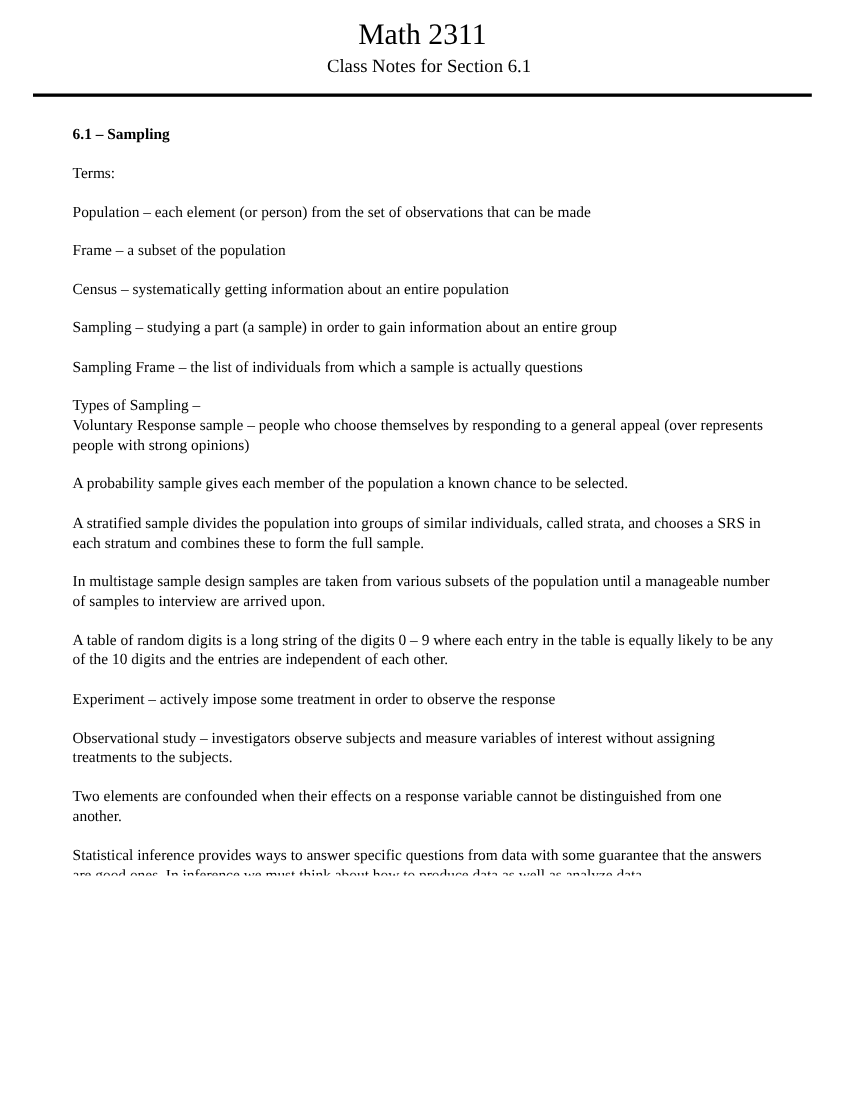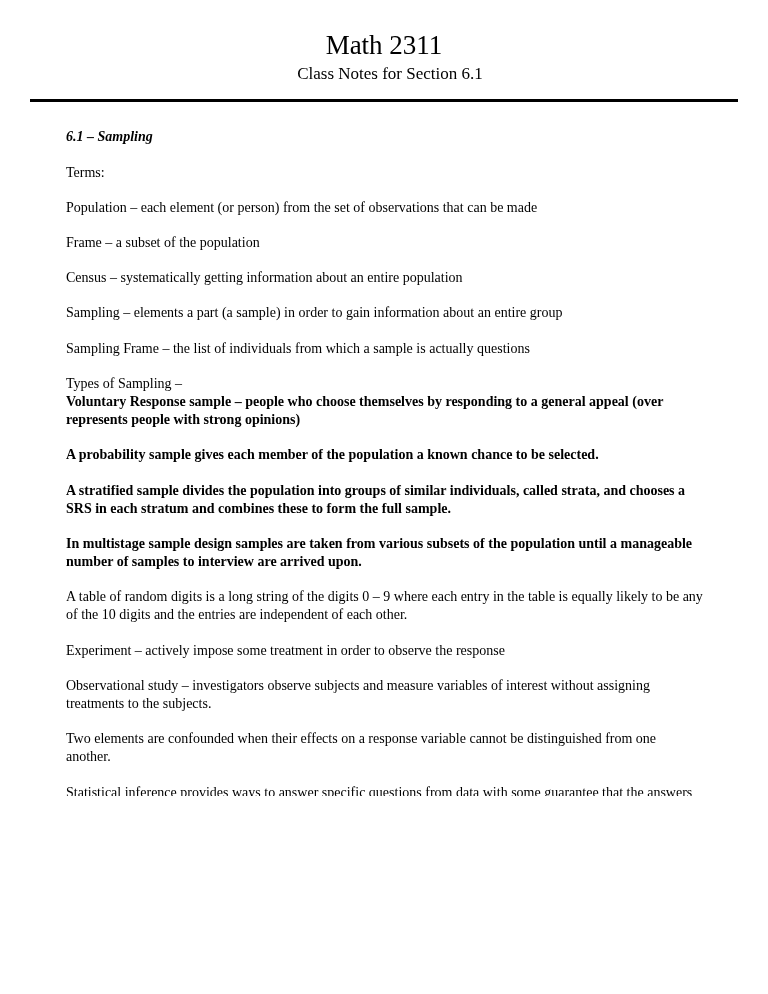--- a/index.html
+++ b/index.html
@@ -11,21 +11,21 @@
       width: 768px;
       height: 994px;
       font-family: "Liberation Serif", serif;
       color: #000000;
       -webkit-font-smoothing: antialiased;
     }
     .page {
       box-sizing: border-box;
       width: 768px;
       height: 796px;
-      padding-top: 30px;
+      padding-top: 16px;
       overflow: hidden;
     }
     .doc-header {
       text-align: center;
     }
     .doc-title {
       margin: 0;
       font-size: 27px;
       font-weight: 400;
       line-height: 1.15;
@@ -44,28 +44,26 @@
     .body-content {
       margin: 26px 64px 0 66px;
       font-size: 14px;
       line-height: 1.3;
     }
     .body-content p {
       margin: 0 0 17px 0;
     }
     .section-heading {
       font-weight: bold;
-      font-style: italic;
     }
     .types-heading {
       margin-bottom: 0 !important;
     }
     .indented {
       margin-left: 44px;
-      font-weight: bold;
     }
     .gap-before {
       margin-top: 29px;
     }
   </style>
 </head>
 <body>
 
 <div class="page">
 
@@ -78,21 +76,21 @@
 
   <div class="body-content">
 
     <p class="section-heading">6.1 – Sampling</p>
 
     <p>Terms:</p>
 
     <p>Population – each element (or person) from the set of observations that can be made</p>
     <p>Frame – a subset of the population</p>
     <p>Census – systematically getting information about an entire population</p>
-    <p>Sampling – elements a part (a sample) in order to gain information about an entire group</p>
+    <p>Sampling – studying a part (a sample) in order to gain information about an entire group</p>
     <p>Sampling Frame – the list of individuals from which a sample is actually questions</p>
 
     <p class="types-heading">Types of Sampling –</p>
 
     <p class="indented">Voluntary Response sample – people who choose themselves by responding to a general appeal (over represents people with strong opinions)</p>
     <p class="indented">A probability sample gives each member of the population a known chance to be selected.</p>
     <p class="indented">A stratified sample divides the population into groups of similar individuals, called strata, and chooses a SRS in each stratum and combines these to form the full sample.</p>
     <p class="indented">In multistage sample design samples are taken from various subsets of the population until a manageable number of samples to interview are arrived upon.</p>
 
     <p class="gap-before">A table of random digits is a long string of the digits 0 – 9 where each entry in the table is equally likely to be any of the 10 digits and the entries are independent of each other.</p>

